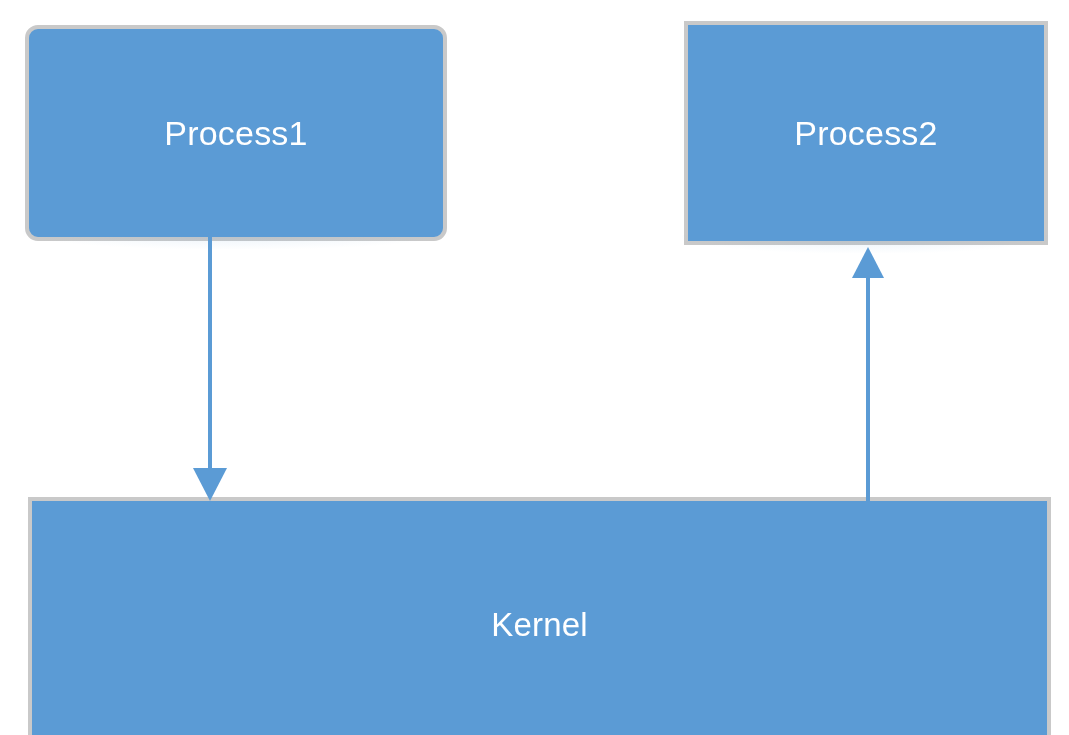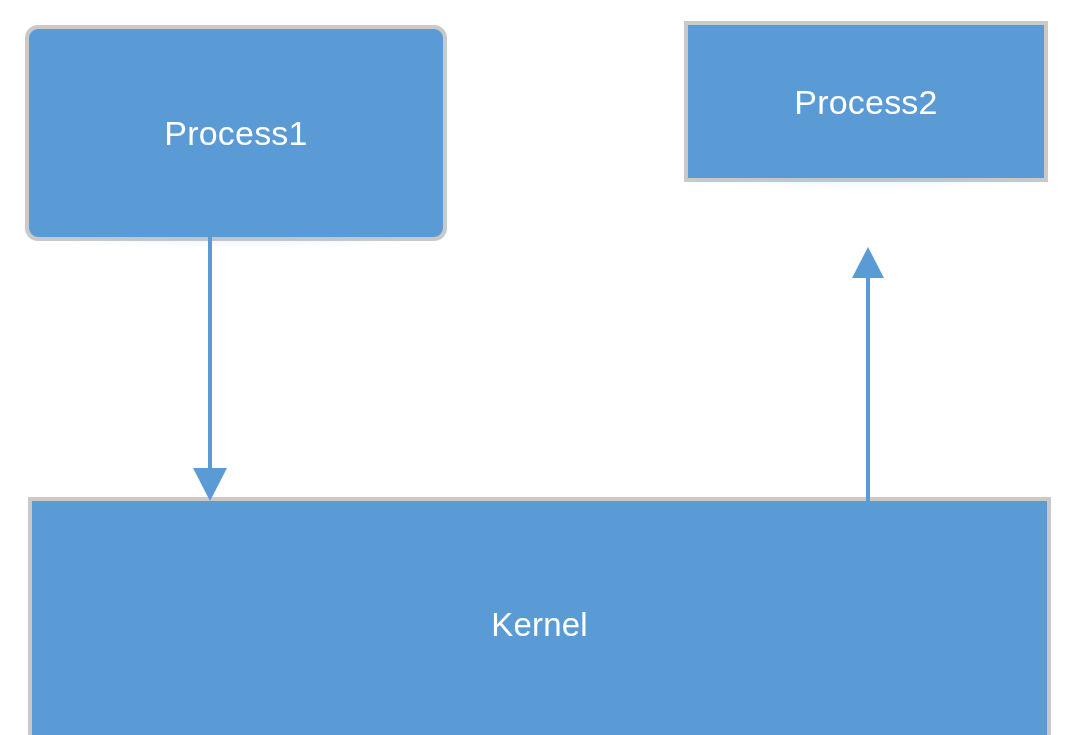--- a/index.html
+++ b/index.html
@@ -57,21 +57,21 @@
     top: 25px;
     width: 422px;
     height: 216px;
     font-size: 34px;
     border-radius: 13px;
   }
   #node-process2 {
     left: 684px;
     top: 21px;
     width: 364px;
-    height: 161px;
+    height: 224px;
     font-size: 34px;
   }
   #node-kernel {
     left: 28px;
     top: 497px;
     width: 1023px;
     height: 254px;
     font-size: 33px;
   }
 

